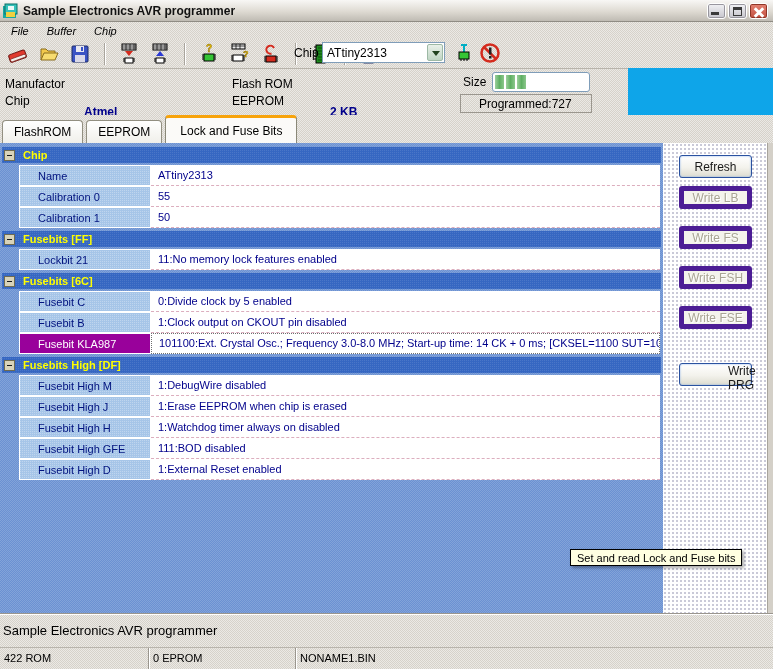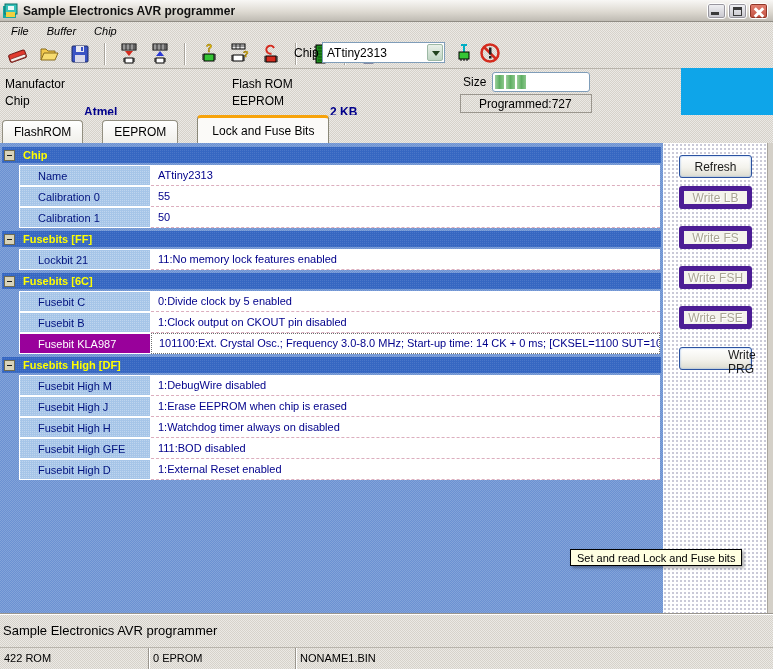--- a/index.html
+++ b/index.html
@@ -39,31 +39,31 @@
   .tb-sep { width:1px; height:22px; background:#A9A59D; box-shadow:1px 0 0 #FFF; margin:0 5px; display:inline-block; }
   .chip-label { position:absolute; left:294px; top:7px; font-size:12px; }
   .combobox { position:absolute; left:322px; top:3px; width:123px; height:21px; background:#FFF; border:1px solid #7F9DB9; }
   .combo-text { position:absolute; left:4px; top:3px; font-size:12px; }
   .combo-btn { position:absolute; right:1px; top:1px; width:16px; height:17px;
     background:linear-gradient(#E9F1E9,#BFD5C4); border:1px solid #9DB9A5; border-radius:2px; }
   .chev { position:absolute; left:4px; top:6px; width:0; height:0;
     border-left:4px solid transparent; border-right:4px solid transparent; border-top:5px solid #21421F; }
   .tb-right { position:absolute; left:452px; top:2px; display:flex; gap:2px; }
   
-  .infopanel { position:absolute; left:0; top:68px; width:681px; height:47px; border-top:1px solid #B8B4AC; }
+  .infopanel { position:absolute; left:0; top:68px; width:628px; height:47px; border-top:1px solid #B8B4AC; }
   .il { position:absolute; font-size:12px; color:#000; }
   .iv { position:absolute; font-size:12px; font-weight:bold; color:#00008B;margin-top:28px; }
   .iv.big { font-size:13px; }
   .progress { position:absolute; width:98px; height:20px; background:#FFF; border:1px solid #7F9DB9; border-radius:3px; padding:2px; display:flex; gap:2px; }
   .pseg { width:9px; height:14px; background:linear-gradient(90deg,#9CCf9C,#5FAF63,#8CC78C); display:inline-block; }
   .programmed { position:absolute; width:132px; height:19px; border:1px solid #9A968E; padding:2px 18px; font-size:12px; }
   
   .tabbar { position:absolute; left:0; top:115px; width:773px; height:28px; display:flex; align-items:flex-end; padding-left:2px; }
   .tab { height:23px; padding:0 11px; display:flex; align-items:center; font-size:12px;
-    background:linear-gradient(#FFFFFF,#F0EFEA); border:1px solid #928F81; border-bottom:none; border-radius:4px 4px 0 0; margin-right:19px; }
+    background:linear-gradient(#FFFFFF,#F0EFEA); border:1px solid #928F81; border-bottom:none; border-radius:4px 4px 0 0; margin-right:3px; }
   .tab.active { height:28px; background:#FBFAF8; border-color:#8A8878; position:relative; z-index:2;
     border-top:3px solid var(--tab-accent,#F7A30B); padding:0 14px; }
   
   .content { position:absolute; left:0; top:143px; width:773px; height:470px; }
   .side-panel { position:absolute; left:663px; top:0; width:104px; height:470px;
     background-color:#FFF; background-image:radial-gradient(#CACAD8 1px, transparent 1px); background-size:4px 4px; }
   .right-frame { position:absolute; left:767px; top:0; width:6px; height:470px; background:#D4D0C8; border-left:1px solid #A8A49C; }
   .grid-panel { position:absolute; left:0; top:0; width:663px; height:470px; overflow:hidden;
     background-color:var(--panel-blue,#6B91D2);
     background-image:linear-gradient(45deg, rgba(255,255,255,.16) 25%, transparent 25%, transparent 75%, rgba(255,255,255,.16) 75%),
@@ -336,21 +336,21 @@
         </div>
       </div>
     <div class="side-panel"></div>
     <div class="right-frame"></div>
     <div class="tooltip">Set and read Lock and Fuse bits</div>
   <button class="xp-btn" style="top: 12px;">Refresh</button>
       <button class="xp-btn disabled" disabled="" style="top: 43px;">Write LB</button>
       <button class="xp-btn disabled" disabled="" style="top: 83px;">Write FS</button>
       <button class="xp-btn disabled" disabled="" style="top: 123px;">Write FSH</button>
       <button class="xp-btn disabled" disabled="" style="top: 163px;">Write FSE</button>
-      <button class="xp-btn" style="top: 204px; padding-left: 48px;">Write PRG</button>
+      <button class="xp-btn" style="top: 220px; padding-left: 48px;">Write PRG</button>
     </div>
 
   <div class="statusbar1 bg-gray">
     <span class="status-msg">Sample Electronics AVR programmer</span>
   </div>
   <div class="statusbar2 bg-gray">
       <div class="sb-panel">422 ROM</div>
       <div class="sb-panel">0 EPROM</div>
       <div class="sb-panel">NONAME1.BIN</div>
     </div>

